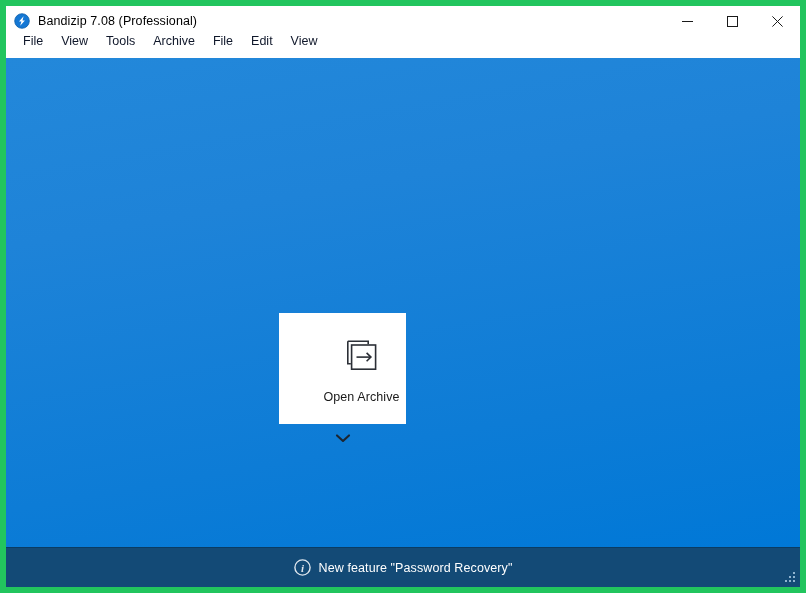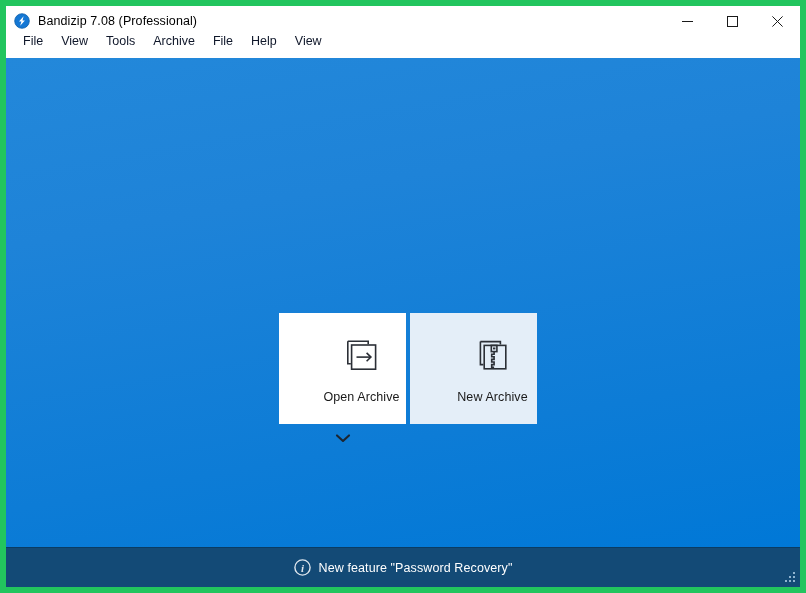--- a/index.html
+++ b/index.html
@@ -206,21 +206,21 @@
       </div>
     </div>
   </div>
 
   <div class="menubar">
     <div class="menuitem">File</div>
     <div class="menuitem">View</div>
     <div class="menuitem">Tools</div>
     <div class="menuitem">Archive</div>
     <div class="menuitem">File</div>
-    <div class="menuitem">Help</div>
+    <div class="menuitem">Edit</div>
     <div class="menuitem">View</div>
   </div>
 
   <div class="canvas">
 
     <div class="launch-wrap">
       <div class="launch-row">
 
         <div class="launch-card open-card">
           <div class="card-icon">
@@ -229,34 +229,20 @@
                 <path d="M6.8 5.2 h20.4 v3.0 M6.8 5.2 v22.6 h3.0"></path>
                 <rect x="10.6" y="9.0" width="24.0" height="24.2"></rect>
                 <line x1="15.5" y1="21.1" x2="29.6" y2="21.1"></line>
                 <polyline points="25.6,16.9 29.9,21.1 25.6,25.3"></polyline>
               </g>
             </svg>
           </div>
           <div class="card-label">Open Archive</div>
         </div>
 
-        <div class="launch-card new-card">
-          <div class="card-icon">
-            <svg width="42" height="42" viewBox="0 0 42 42">
-              <g fill="none" stroke="#2b2f36" stroke-width="1.6">
-                <path d="M8.4 5.6 h20.0 v3.0 M8.4 5.6 v23.0 h3.0"></path>
-                <rect x="12.2" y="9.4" width="21.6" height="23.4"></rect>
-                <rect x="19.3" y="9.4" width="5.6" height="6.2"></rect>
-                <rect x="21.0" y="11.5" width="2.4" height="1.9" fill="#2b2f36" stroke="none"></rect>
-                <path d="M22.1 15.6 v2.6 h-2.4 v2.6 h2.4 v2.6 h-2.4 v2.6 h2.4 v2.6 h-2.4 v2.6 h2.4"></path>
-              </g>
-            </svg>
-          </div>
-          <div class="card-label">New Archive</div>
-        </div>
 
       </div>
 
       <div class="expander">
         <svg width="16" height="10" viewBox="0 0 16 10">
           <polyline points="2,2.4 8,8 14,2.4" fill="none" stroke="#1c2530" stroke-width="2.1" stroke-linecap="round" stroke-linejoin="round"></polyline>
         </svg>
       </div>
     </div>
 

